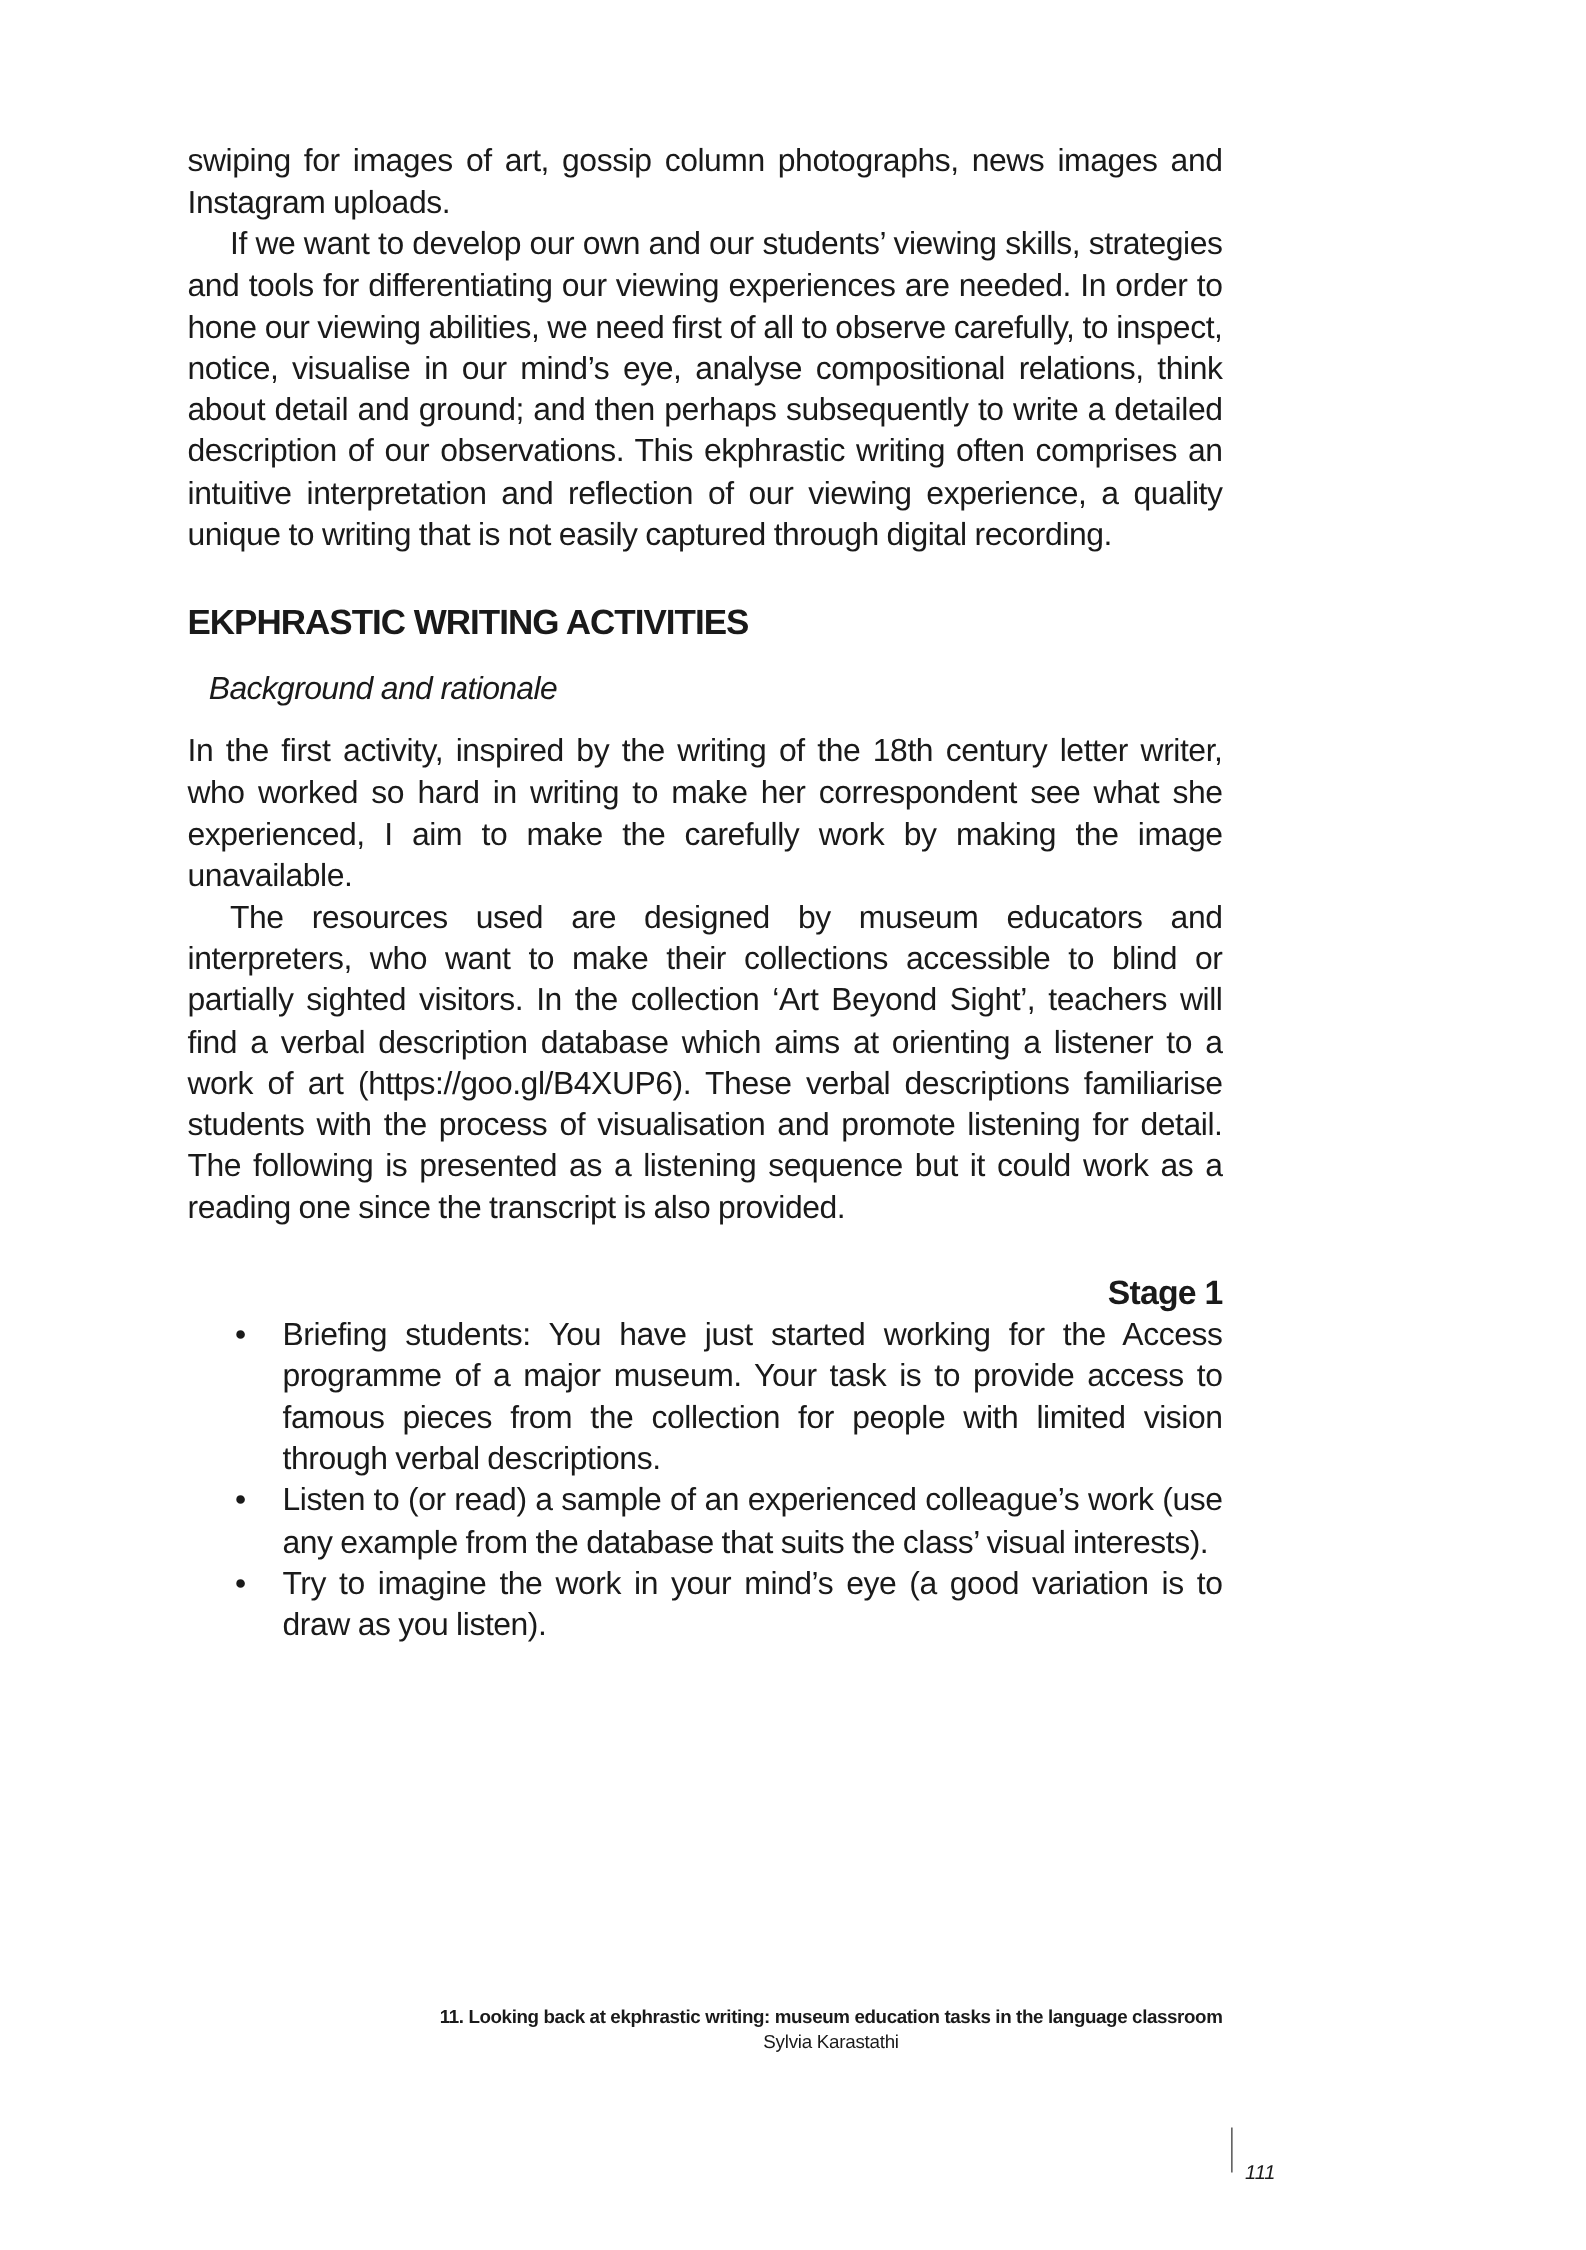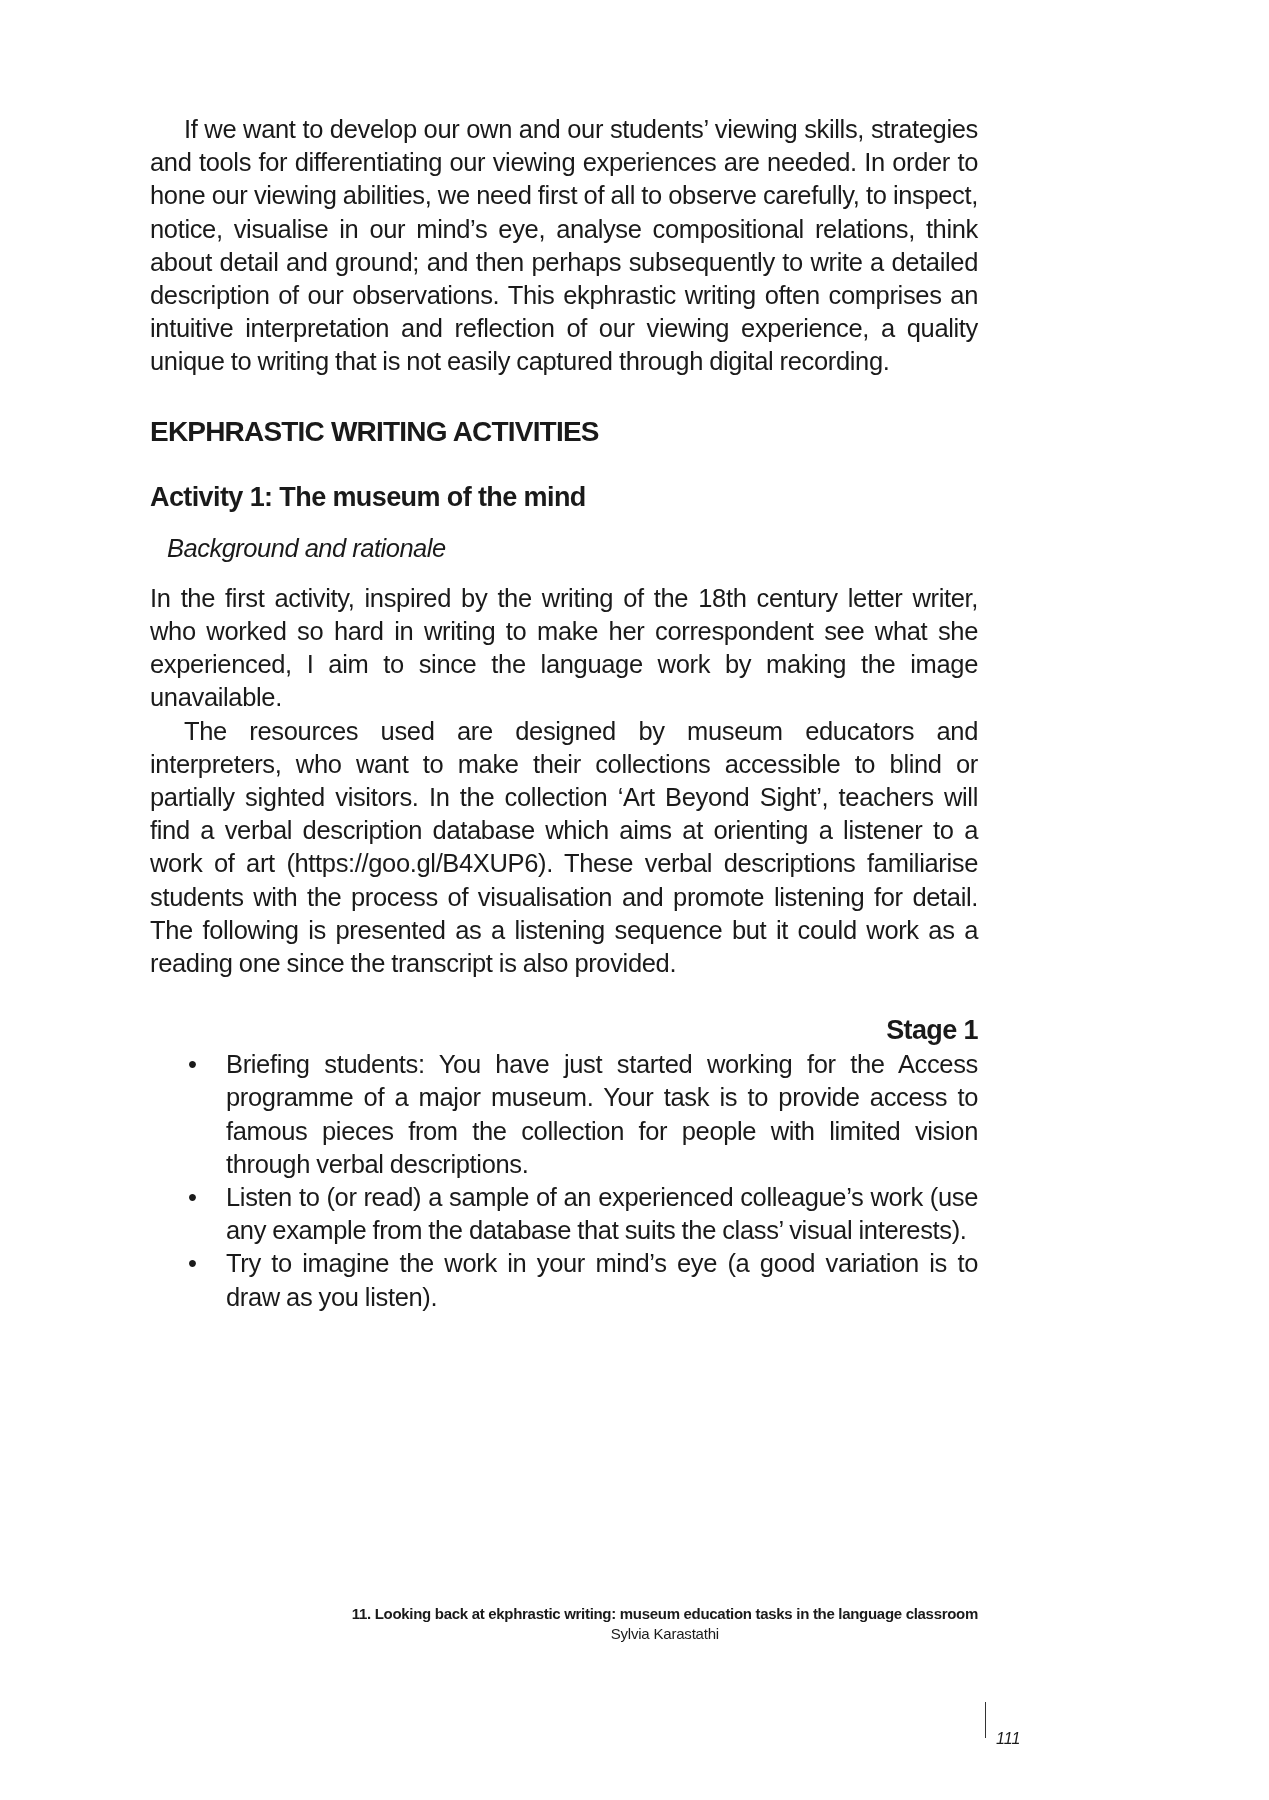--- a/index.html
+++ b/index.html
@@ -19,27 +19,27 @@
   .footer { position:absolute; right:291px; top:1604px; text-align:center; }
   .footer-title { font-size:15px; font-weight:bold; letter-spacing:-0.3px; line-height:20px; }
   .footer-author { font-size:15px; line-height:20px; letter-spacing:-0.2px; }
   .footer-rule { position:absolute; left:985px; top:1702px; width:1px; height:36px; background:#333; }
   .page-num { position:absolute; left:996px; top:1718px; font-size:16px; font-style:italic;margin-top:12px; }
 </style>
 </head>
 <body>
 
 <div class="page">
+  <p class="p">swiping for images of art, gossip column photographs, news images and Instagram uploads.</p>
   <p class="p indent">If we want to develop our own and our students’ viewing skills, strategies and tools for differentiating our viewing experiences are needed. In order to hone our viewing abilities, we need first of all to observe carefully, to inspect, notice, visualise in our mind’s eye, analyse compositional relations, think about detail and ground; and then perhaps subsequently to write a detailed description of our observations. This ekphrastic writing often comprises an intuitive interpretation and reflection of our viewing experience, a quality unique to writing that is not easily captured through digital recording.</p>
 
   <div class="h-section">EKPHRASTIC WRITING ACTIVITIES</div>
 
-  <div class="h-activity">Activity 1: The museum of the mind</div>
   <div class="h-sub">Background and rationale</div>
-  <p class="p">In the first activity, inspired by the writing of the 18th century letter writer, who worked so hard in writing to make her correspondent see what she experienced, I aim to since the language work by making the image unavailable.</p>
+  <p class="p">In the first activity, inspired by the writing of the 18th century letter writer, who worked so hard in writing to make her correspondent see what she experienced, I aim to make the carefully work by making the image unavailable.</p>
   <p class="p indent">The resources used are designed by museum educators and interpreters, who want to make their collections accessible to blind or partially sighted visitors. In the collection ‘Art Beyond Sight’, teachers will find a verbal description database which aims at orienting a listener to a work of art (https://goo.gl/B4XUP6). These verbal descriptions familiarise students with the process of visualisation and promote listening for detail. The following is presented as a listening sequence but it could work as a reading one since the transcript is also provided.</p>
 
   <div class="gap"></div>
   <div class="h-stage">Stage 1</div>
 
   <ul class="bullets">
     <li><span class="dot">•</span><span>Briefing students: You have just started working for the Access programme of a major museum. Your task is to provide access to famous pieces from the collection for people with limited vision through verbal descriptions.</span></li>
     <li><span class="dot">•</span><span>Listen to (or read) a sample of an experienced colleague’s work (use any example from the database that suits the class’ visual interests).</span></li>
     <li><span class="dot">•</span><span>Try to imagine the work in your mind’s eye (a good variation is to draw as you listen).</span></li>
   </ul>

